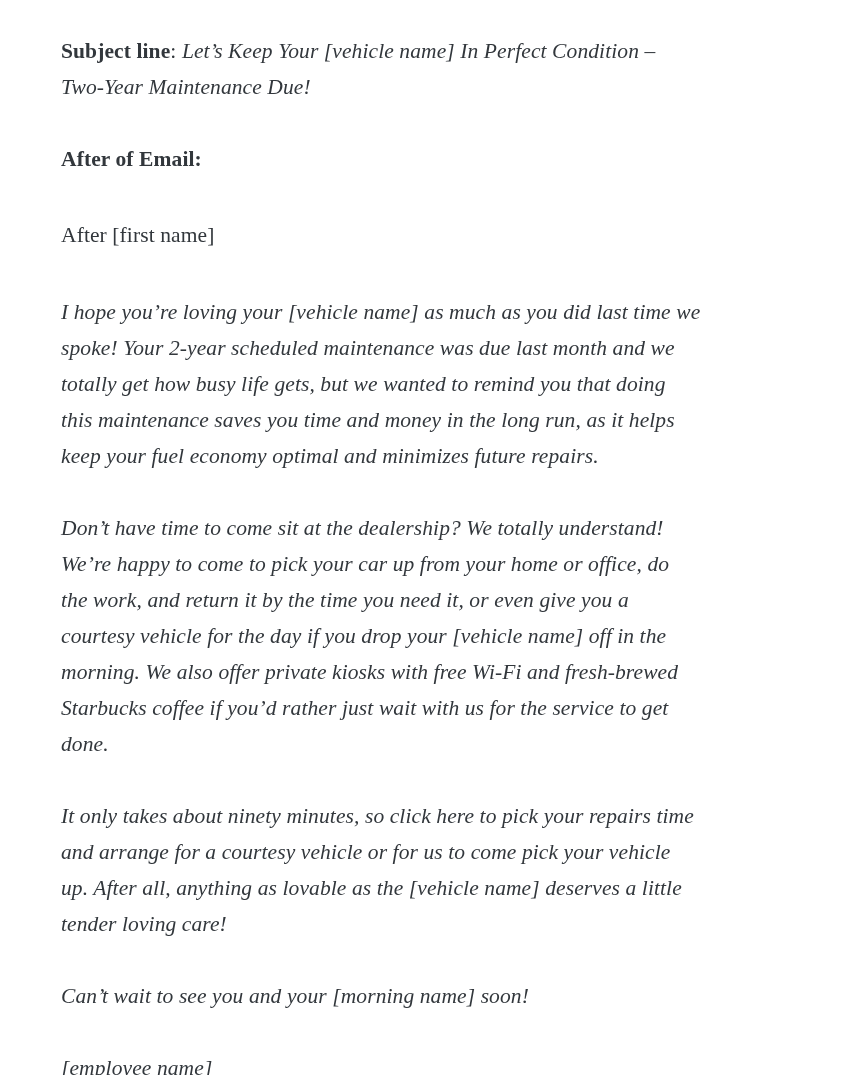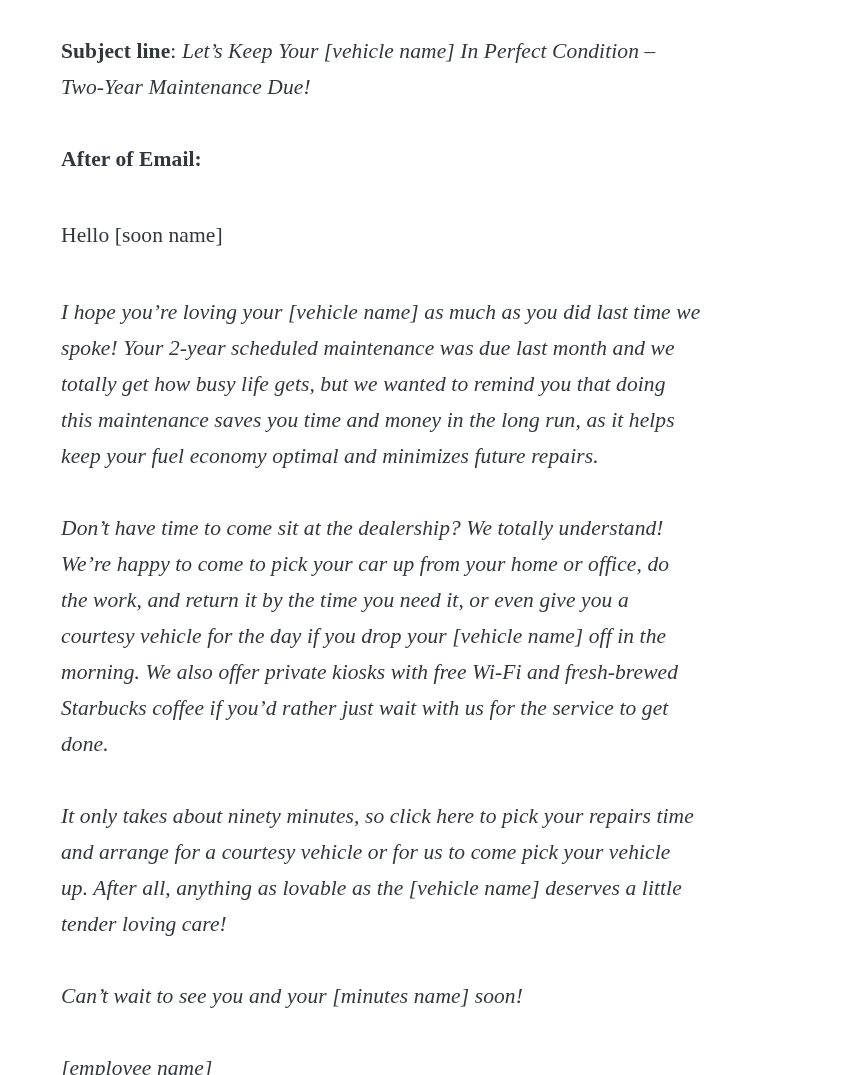--- a/index.html
+++ b/index.html
@@ -52,35 +52,35 @@
 <div class="page">
 
   <p class="doc-block italic"><span class="label-bold">Subject line</span><span class="upright">: </span><span>Let’s Keep Your [vehicle name] In Perfect Condition – Two-Year Maintenance Due!</span></p>
 
   <div class="spacer-sm"></div>
 
   <p class="doc-block label-bold">After of Email:</p>
 
   <div class="spacer-md"></div>
 
-  <p class="doc-block upright">Hello [soon name]</p>
+  <p class="doc-block upright">After [first name]</p>
 
   <div class="spacer-lg"></div>
 
   <p class="doc-block italic">I hope you’re loving your [vehicle name] as much as you did last time we spoke! Your 2-year scheduled maintenance was due last month and we totally get how busy life gets, but we wanted to remind you that doing this maintenance saves you time and money in the long run, as it helps keep your fuel economy optimal and minimizes future repairs.</p>
 
   <div class="spacer-sm"></div>
 
   <p class="doc-block italic">Don’t have time to come sit at the dealership? We totally understand! We’re happy to come to pick your car up from your home or office, do the work, and return it by the time you need it, or even give you a courtesy vehicle for the day if you drop your [vehicle name] off in the morning. We also offer private kiosks with free Wi-Fi and fresh-brewed Starbucks coffee if you’d rather just wait with us for the service to get done.</p>
 
   <div class="spacer-sm"></div>
 
   <p class="doc-block italic">It only takes about ninety minutes, so click here to pick your repairs time and arrange for a courtesy vehicle or for us to come pick your vehicle up. After all, anything as lovable as the [vehicle name] deserves a little tender loving care!</p>
 
   <div class="spacer-sm"></div>
 
-  <p class="doc-block italic">Can’t wait to see you and your [minutes name] soon!</p>
+  <p class="doc-block italic">Can’t wait to see you and your [morning name] soon!</p>
 
   <div class="spacer-sm"></div>
 
   <p class="doc-block italic">[employee name]</p>
 
 </div>
 
 </body></html>

